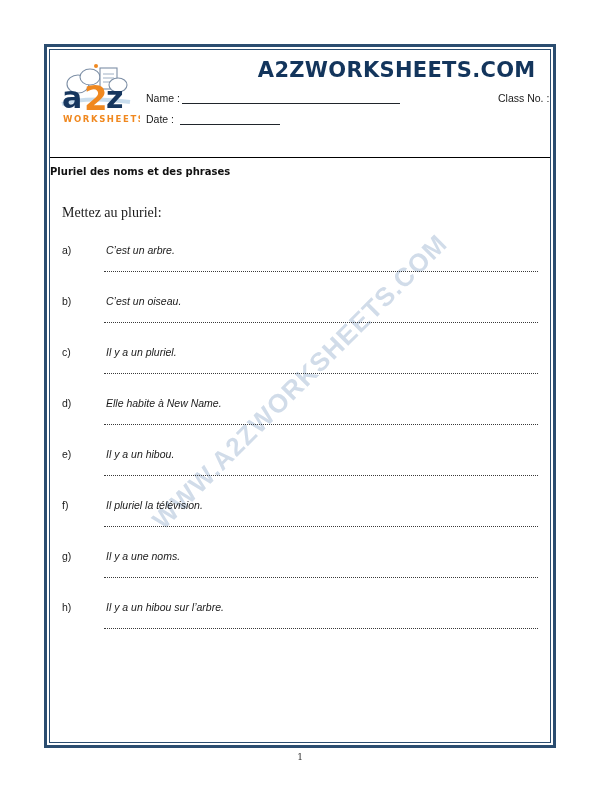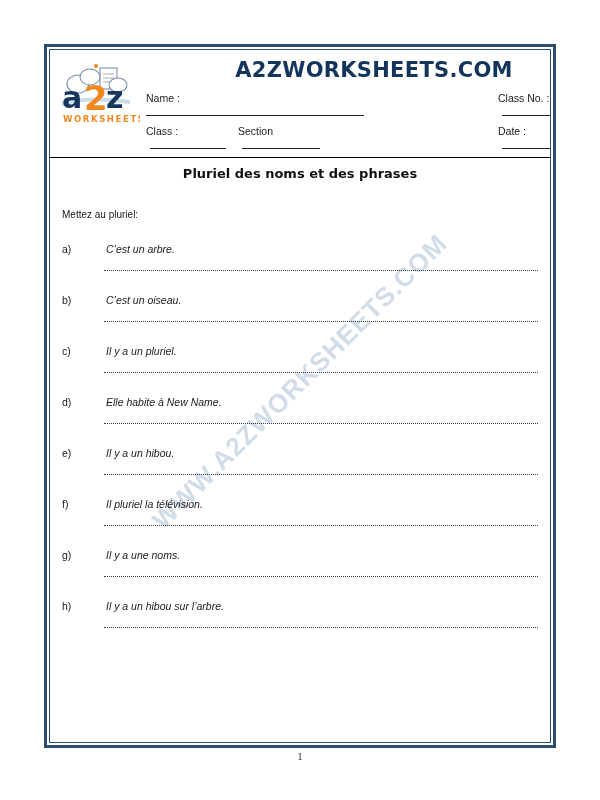--- a/index.html
+++ b/index.html
@@ -89,58 +89,59 @@
   }
 
   .field-row {
     display: flex;
     align-items: flex-end;
     font-size: 10.5px;
     color: #1a1a1a;
     margin-bottom: 9px;
   }
   .field-row:last-child { margin-bottom: 0; }
-  .fld { display: flex; align-items: flex-start; white-space: nowrap; flex-direction: column; }
+  .fld { display: flex; align-items: center; white-space: nowrap; }
   .fld-label { padding-right: 2px; }
   .rule {
     border-bottom: 1px solid #20252b;
     height: 11px;
   }
   .rule-name { width: 218px; }
   .rule-roll { width: 92px; margin-left: 4px; }
   .rule-class { width: 76px; margin-left: 4px; }
   .rule-section { width: 78px; margin-left: 4px; }
   .rule-date { width: 100px; margin-left: 4px; }
   .spacer-mid { width: 12px; }
   .col-left { flex: 0 0 352px; display: flex; align-items: flex-end; }
   .col-right { flex: 1 1 auto; display: flex; align-items: flex-end; }
 
   
   .sheet-title {
     position: relative;
     z-index: 2;
-    text-align: center;
+    text-align: left;
     font-weight: bold;
-    font-size: 13px;
+    font-size: 10px;
     color: #111111;
     padding: 8px 0 2px 0;
     font-family: "DejaVu Sans", sans-serif;
   }
 
   
   .body-area {
     position: relative;
     z-index: 2;
     padding: 0 12px 0 10px;
   }
   .instruction {
-    font-size: 10px;
+    font-size: 14px;
     color: #1a1a1a;
     margin: 26px 0 0 0;
     padding-left: 2px;
+    font-family: Liberation Serif, serif;
   }
 
   .q-item { margin-top: 23px; }
   .q-line {
     display: flex;
     font-size: 10.5px;
     color: #1a1a1a;
   }
   .q-marker {
     flex: 0 0 44px;
@@ -211,31 +212,20 @@
           </div>
           <div class="col-right">
             <div class="fld">
               <span class="fld-label">Class No. :</span>
               <span class="rule rule-roll"></span>
             </div>
           </div>
         </div>
 
         <div class="field-row">
-          <div class="col-left">
-            <div class="fld">
-              <span class="fld-label">Class :</span>
-              <span class="rule rule-class"></span>
-            </div>
-            <span class="spacer-mid"></span>
-            <div class="fld">
-              <span class="fld-label">Section</span>
-              <span class="rule rule-section"></span>
-            </div>
-          </div>
           <div class="col-right">
             <div class="fld">
               <span class="fld-label">Date :</span>
               <span class="rule rule-date"></span>
             </div>
           </div>
         </div>
       </div>
     </div>
 

